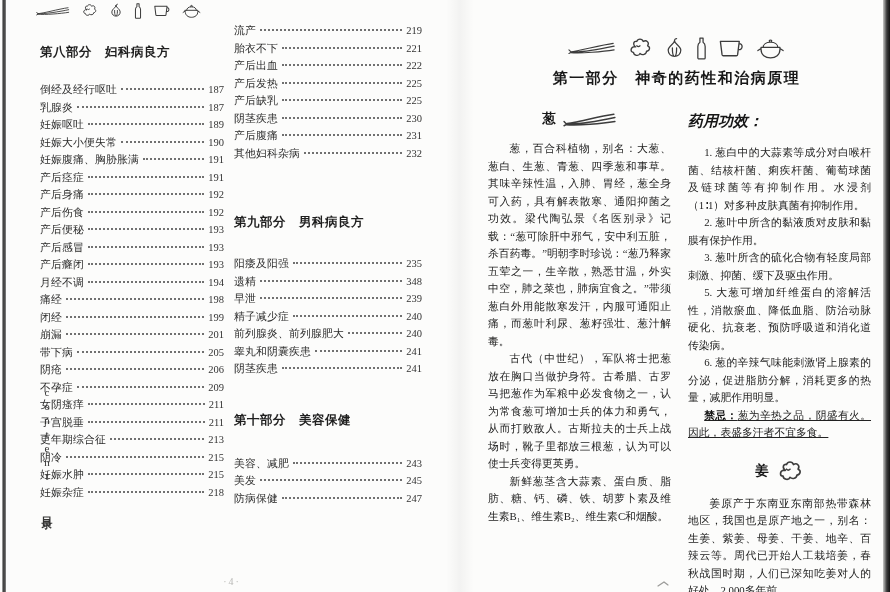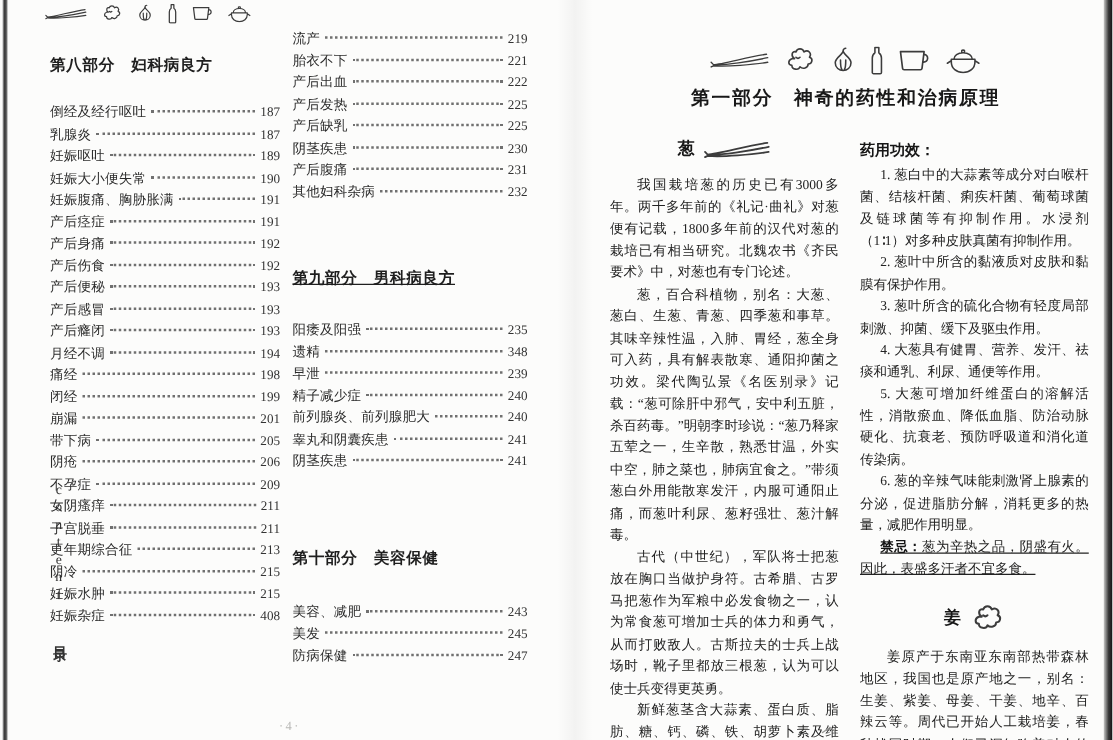--- a/index.html
+++ b/index.html
@@ -32,23 +32,23 @@
   
   .toc-col{position:absolute;}
   #toc-col1{left:18px;top:44px;width:184px;}
   #toc-col2{left:212px;top:24px;width:188px;}
   .section-title{font-weight:bold;font-size:12.5px;letter-spacing:.5px;color:#1f1f1f;}
   #toc-col1 .section-title{margin-bottom:22px;}
   .toc-row{display:flex;align-items:baseline;height:17.5px;font-size:10.8px;white-space:nowrap;}
   .toc-label{letter-spacing:.2px;}
   .toc-dots{flex:1;margin:0 4px;border-bottom:2px dotted #707070;transform:translateY(-3px);min-width:8px;}
   .toc-page{font-size:10.5px;color:#333;}
-  .hdr9{margin-top:50px;text-decoration:underline;}
+  .hdr9{margin-top:50px;}
   .hdr9 + .toc-list{margin-top:26px;}
-  .hdr10{margin-top:58px;}
+  .hdr10{margin-top:32px;}
   .hdr10 + .toc-list{margin-top:28px;}
 
   
   .sidebar-label{position:absolute;left:18px;top:386px;
     writing-mode:vertical-rl;text-orientation:upright;
     font-size:11px;color:#333;letter-spacing:2px;line-height:14px;}
   .sidebar-label .cn{font-weight:bold;margin-top:10px;font-size:11px;}
 
   .page-num{position:absolute;bottom:5px;left:170px;width:80px;text-align:center;
     font-size:10px;color:#b9b9b6;letter-spacing:2px;}
@@ -57,21 +57,21 @@
   .part-title{margin-top:9px;text-align:center;font-weight:bold;font-size:15px;
     letter-spacing:1.5px;color:#181818;}
   .columns{display:flex;gap:17px;padding:12px 12px 0 18px;}
   .col{width:50%;}
   .bodytext, .para, .eff, .taboo, .jiang-para{
     font-size:10.8px;line-height:17.5px;text-align:justify;color:#222;}
   .para{margin:0;text-indent:2em;}
   .herb-heading{display:flex;justify-content:center;align-items:center;gap:7px;
     margin:10px 0 12px;}
   .herb-heading .zi{font-weight:bold;font-size:13.5px;color:#161616;}
-  .eff-heading{font-weight:bold;font-size:12px;color:#161616;margin:12px 0 3px;}
+  .eff-heading{font-weight:bold;font-size:15px;color:#161616;margin:12px 0 13px;font-style:italic;}
   .eff{margin:0;text-indent:1.5em;}
   .taboo{margin:0;text-indent:1.5em;text-decoration:underline;}
   .taboo b{color:#161616;}
   .jiang-para{margin:0;text-indent:2em;}
 
   .ornament{position:absolute;bottom:4px;left:186px;width:14px;height:8px;}
   .ornament path{fill:none;stroke:#9a9a98;stroke-width:1.2;stroke-linecap:round;}
 </style>
 </head>
 <body>
@@ -218,21 +218,21 @@
         <span class="toc-page">215</span>
       </div>
         <div class="toc-row">
         <span class="toc-label">妊娠水肿</span>
         <span class="toc-dots"></span>
         <span class="toc-page">215</span>
       </div>
         <div class="toc-row">
         <span class="toc-label">妊娠杂症</span>
         <span class="toc-dots"></span>
-        <span class="toc-page">408</span>
+        <span class="toc-page">218</span>
       </div>
       </div>
   </div>
 
   <div class="toc-col" id="toc-col2">
     <div class="toc-list">
 
     <div class="toc-row">
         <span class="toc-label">流产</span>
         <span class="toc-dots"></span>
@@ -372,35 +372,33 @@
   <div class="columns">
     <div class="col">
       <div class="herb-heading">
         <span class="zi">葱</span>
         <svg class="icon-svg" width="54" height="15" viewBox="0 0 52 14">
             <path d="M3 11 C10 11 34 4 49 2 M3 11 C12 12 36 8 50 5 M3 12 C14 13 38 11 50 9 M3 11 L1 9 M3 12 L1 13"></path>
           </svg>
       </div>
       <div>
 
-      <p class="para">我国栽培葱的历史已有3000多年。两千多年前的《礼记·曲礼》对葱便有记载，1800多年前的汉代对葱的栽培已有相当研究。北魏农书《齐民要术》中，对葱也有专门论述。</p>
           <p class="para">葱，百合科植物，别名：大葱、葱白、生葱、青葱、四季葱和事草。其味辛辣性温，入肺、胃经，葱全身可入药，具有解表散寒、通阳抑菌之功效。梁代陶弘景《名医别录》记载：“葱可除肝中邪气，安中利五脏，杀百药毒。”明朝李时珍说：“葱乃释家五荤之一，生辛散，熟悉甘温，外实中空，肺之菜也，肺病宜食之。”带须葱白外用能散寒发汗，内服可通阳止痛，而葱叶利尿、葱籽强壮、葱汁解毒。</p>
           <p class="para">古代（中世纪），军队将士把葱放在胸口当做护身符。古希腊、古罗马把葱作为军粮中必发食物之一，认为常食葱可增加士兵的体力和勇气，从而打败敌人。古斯拉夫的士兵上战场时，靴子里都放三根葱，认为可以使士兵变得更英勇。</p>
           <p class="para">新鲜葱茎含大蒜素、蛋白质、脂肪、糖、钙、磷、铁、胡萝卜素及维生素B₁、维生素B₂、维生素C和烟酸。</p>
         </div>
     </div>
 
     <div class="col">
       <div class="eff-heading">药用功效：</div>
       <div>
 
       <p class="eff">1. 葱白中的大蒜素等成分对白喉杆菌、结核杆菌、痢疾杆菌、葡萄球菌及链球菌等有抑制作用。水浸剂（1∶1）对多种皮肤真菌有抑制作用。</p>
           <p class="eff">2. 葱叶中所含的黏液质对皮肤和黏膜有保护作用。</p>
           <p class="eff">3. 葱叶所含的硫化合物有轻度局部刺激、抑菌、缓下及驱虫作用。</p>
-          <p class="eff">4. 大葱具有健胃、营养、发汗、祛痰和通乳、利尿、通便等作用。</p>
           <p class="eff">5. 大葱可增加纤维蛋白的溶解活性，消散瘀血、降低血脂、防治动脉硬化、抗衰老、预防呼吸道和消化道传染病。</p>
           <p class="eff">6. 葱的辛辣气味能刺激肾上腺素的分泌，促进脂肪分解，消耗更多的热量，减肥作用明显。</p>
         </div>
       <p class="taboo"><b>禁忌：</b><span>葱为辛热之品，阴盛有火。因此，表盛多汗者不宜多食。</span></p>
 
       <div class="herb-heading" style="margin-top:18px">
         <span class="zi">姜</span>
         <svg class="icon-svg" width="28" height="23" viewBox="0 0 24 20">
             <path d="M8 9 C5 7 6 3 9 4 C10 1 14 1 15 4 C18 2 21 5 19 8 C22 9 21 13 18 13 C18 16 14 17 12 15 C11 18 6 17 6 14 C3 14 3 10 6 9 Z M9 8 C10 9 11 9 12 8"></path>
           </svg>

